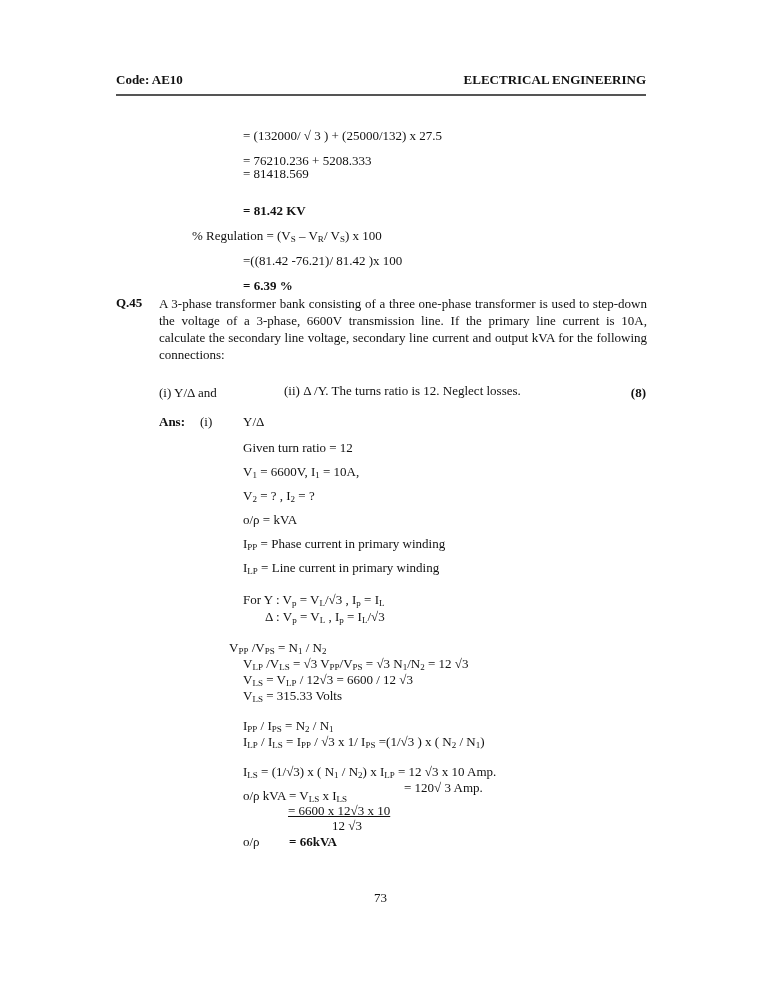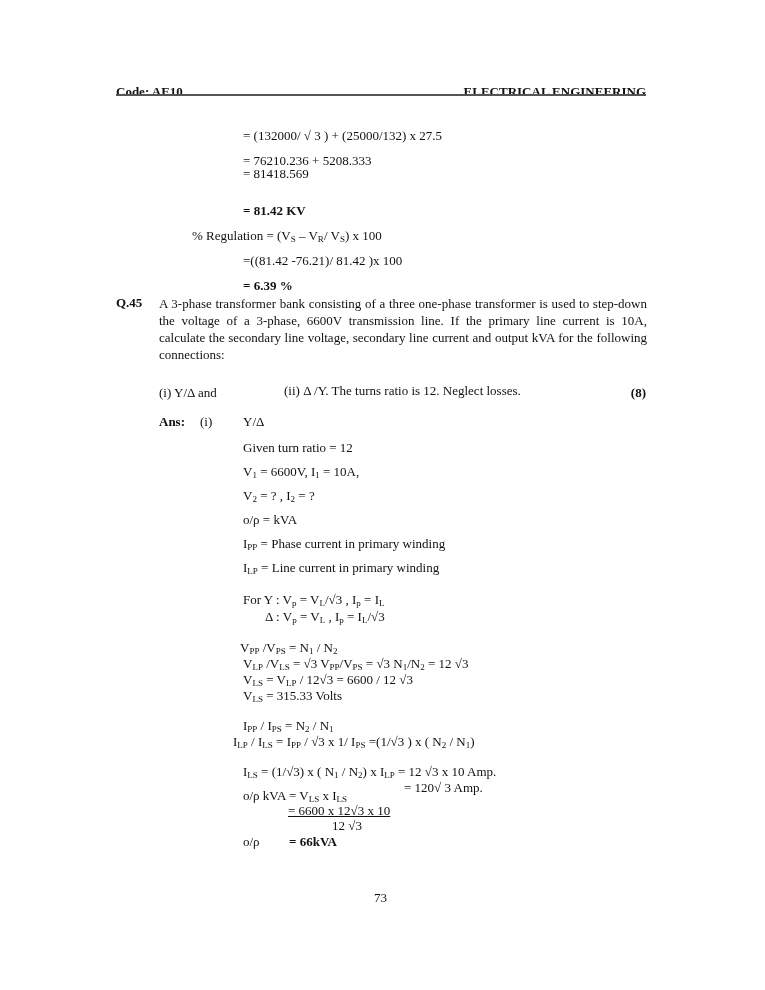--- a/index.html
+++ b/index.html
@@ -1,19 +1,19 @@
 <!DOCTYPE html>
 <html><head>
 <meta charset="utf-8">
 <style>
   html, body { margin: 0; padding: 0; background: #ffffff; }
   body { width: 765px; height: 990px; position: relative; overflow: hidden;
          font-family: "Liberation Serif", serif; color: #111; font-size: 13px; }
   .abs { position: absolute; white-space: nowrap; }
-  .hdr { font-weight: bold; font-size: 13px; top: 84px; }
+  .hdr { font-weight: bold; font-size: 13px; top: 72px; }
   .rule { position: absolute; left: 116px; top: 94px; width: 530px; height: 2px; background: #555; }
   .b { font-weight: bold; }
   .para { position: absolute; left: 159px; top: 295px; width: 488px; line-height: 17px;
           text-align: justify; font-size: 13px; }
   sub { font-size: 9px; vertical-align: -2px; line-height: 0; }
   .ul { text-decoration: underline; }
 </style>
 </head>
 <body>
 
@@ -43,27 +43,27 @@
 <div class="abs" style="left:243px; top:440px;">Given turn ratio = 12</div>
 <div class="abs" style="left:243px; top:464px;"><span>V</span><sub>1</sub><span> = 6600V,  I</span><sub>1</sub><span> = 10A,</span></div>
 <div class="abs" style="left:243px; top:488px;"><span>V</span><sub>2</sub><span> = ?     , I</span><sub>2</sub><span> = ?</span></div>
 <div class="abs" style="left:243px; top:512px;">o/ρ = kVA</div>
 <div class="abs" style="left:243px; top:536px;"><span>I</span><sub>PP</sub><span> = Phase current in primary winding</span></div>
 <div class="abs" style="left:243px; top:560px;"><span>I</span><sub>LP</sub><span>  = Line current in primary winding</span></div>
 
 <div class="abs" style="left:243px; top:592px;"><span>For Y   : V</span><sub>p</sub><span> =  V</span><sub>L</sub><span>/√3  ,   I</span><sub>p</sub><span> = I</span><sub>L</sub></div>
 <div class="abs" style="left:265px; top:609px;"><span>Δ   : V</span><sub>p</sub><span> =  V</span><sub>L</sub><span>      ,   I</span><sub>p</sub><span> = I</span><sub>L</sub><span>/√3</span></div>
 
-<div class="abs" style="left:240px; top:640px;"><span>V</span><sub>PP</sub><span> /V</span><sub>PS</sub><span>  = N</span><sub>1</sub><span> / N</span><sub>2</sub></div>
+<div class="abs" style="left:229px; top:640px;"><span>V</span><sub>PP</sub><span> /V</span><sub>PS</sub><span>  = N</span><sub>1</sub><span> / N</span><sub>2</sub></div>
 <div class="abs" style="left:243px; top:656px;"><span>V</span><sub>LP</sub><span> /V</span><sub>LS</sub><span>  =  √3   V</span><sub>PP</sub><span>/V</span><sub>PS</sub><span>    = √3  N</span><sub>1</sub><span>/N</span><sub>2</sub><span>  = 12 √3</span></div>
 <div class="abs" style="left:243px; top:672px;"><span> V</span><sub>LS</sub><span>   = V</span><sub>LP</sub><span> / 12√3   = 6600 / 12 √3</span></div>
 <div class="abs" style="left:243px; top:688px;"><span>V</span><sub>LS</sub><span>   = 315.33 Volts</span></div>
 
 <div class="abs" style="left:243px; top:718px;"><span>I</span><sub>PP</sub><span> / I</span><sub>PS</sub><span>  = N</span><sub>2</sub><span> / N</span><sub>1</sub></div>
-<div class="abs" style="left:233px; top:734px;"><span>I</span><sub>LP</sub><span> / I</span><sub>LS</sub><span>  = I</span><sub>PP</sub><span> / √3  x   1/ I</span><sub>PS</sub><span>  =(1/√3 ) x ( N</span><sub>2</sub><span> / N</span><sub>1</sub><span>)</span></div>
+<div class="abs" style="left:243px; top:734px;"><span>I</span><sub>LP</sub><span> / I</span><sub>LS</sub><span>  = I</span><sub>PP</sub><span> / √3  x   1/ I</span><sub>PS</sub><span>  =(1/√3 ) x ( N</span><sub>2</sub><span> / N</span><sub>1</sub><span>)</span></div>
 
 <div class="abs" style="left:243px; top:764px;"><span> I</span><sub>LS</sub><span>  = (1/√3) x ( N</span><sub>1</sub><span> / N</span><sub>2</sub><span>)  x I</span><sub>LP</sub><span> =  12 √3 x 10 Amp.</span></div>
 <div class="abs" style="left:404px; top:780px;">= 120√ 3 Amp.</div>
 
 <div class="abs" style="left:243px; top:788px; top:788px;"><span>o/ρ kVA = V</span><sub>LS</sub><span> x I</span><sub>LS</sub></div>
 <div class="abs ul" style="left:288px; top:803px;">= 6600 x 12√3 x 10</div>
 <div class="abs" style="left:332px; top:818px;">12 √3</div>
 <div class="abs" style="left:243px; top:834px;">o/ρ</div>
 <div class="abs b" style="left:289px; top:834px;">= 66kVA</div>
 

